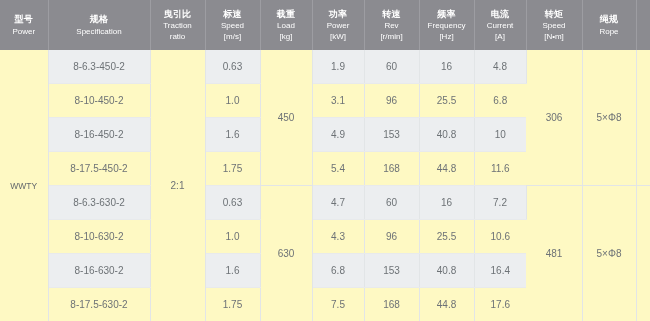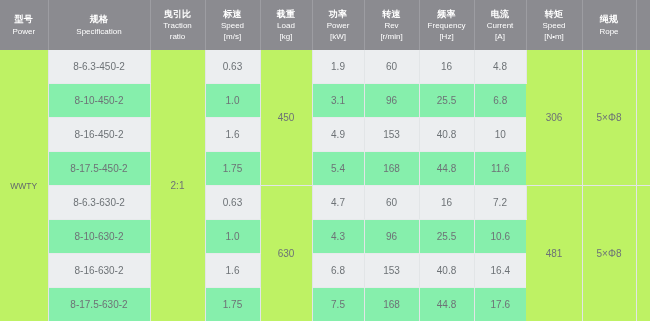--- a/index.html
+++ b/index.html
@@ -64,23 +64,23 @@
     vertical-align: middle;
     border-right: 1px solid #e2e5e7;
     border-bottom: 1px solid #e8eaec;
     background: #eceef0;
     height: 33.8px;
     box-sizing: border-box;
     padding: 0 1px;
     white-space: nowrap;
   }
   tbody td:last-child { border-right: none; }
-  tbody tr.shade td.alt { background: #86efac; margin-top: 32px; }
+  tbody tr.shade td.alt { background: #fef9c3; margin-top: 32px; }
   tbody td.merge {
-    background: #bef264;
+    background: #fef9c3;
     border-bottom: 1px solid #e2e5e7;
   }
   tbody td.merge-last { border-bottom: none; margin-left: 8px; }
   tbody tr:last-child td { border-bottom: none; }
   tbody td.type-cell {
     font-size: 8.5px;
     color: #63686c;
   }
 </style>
 </head>

